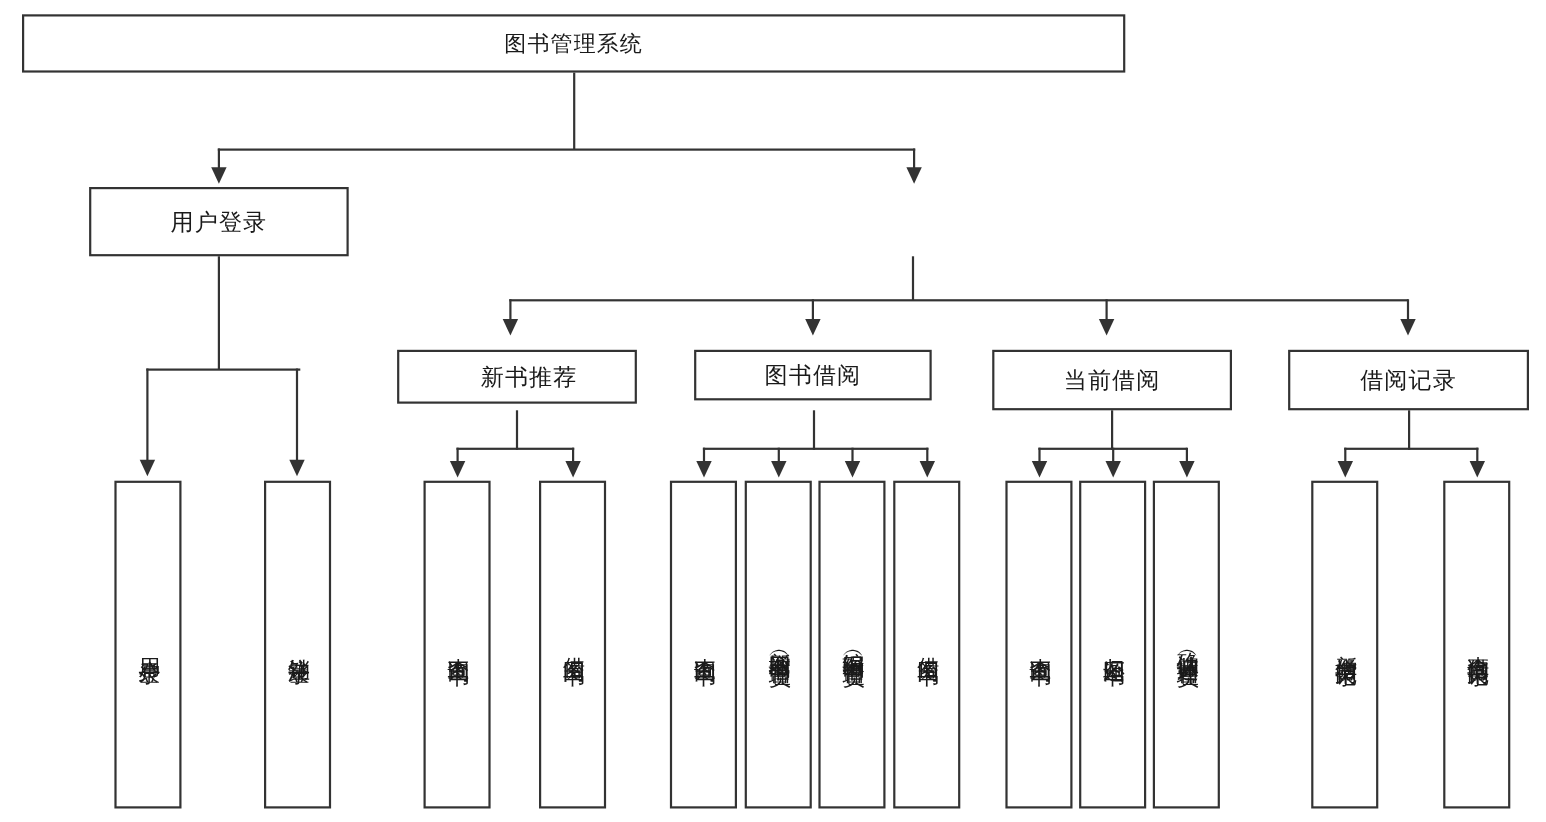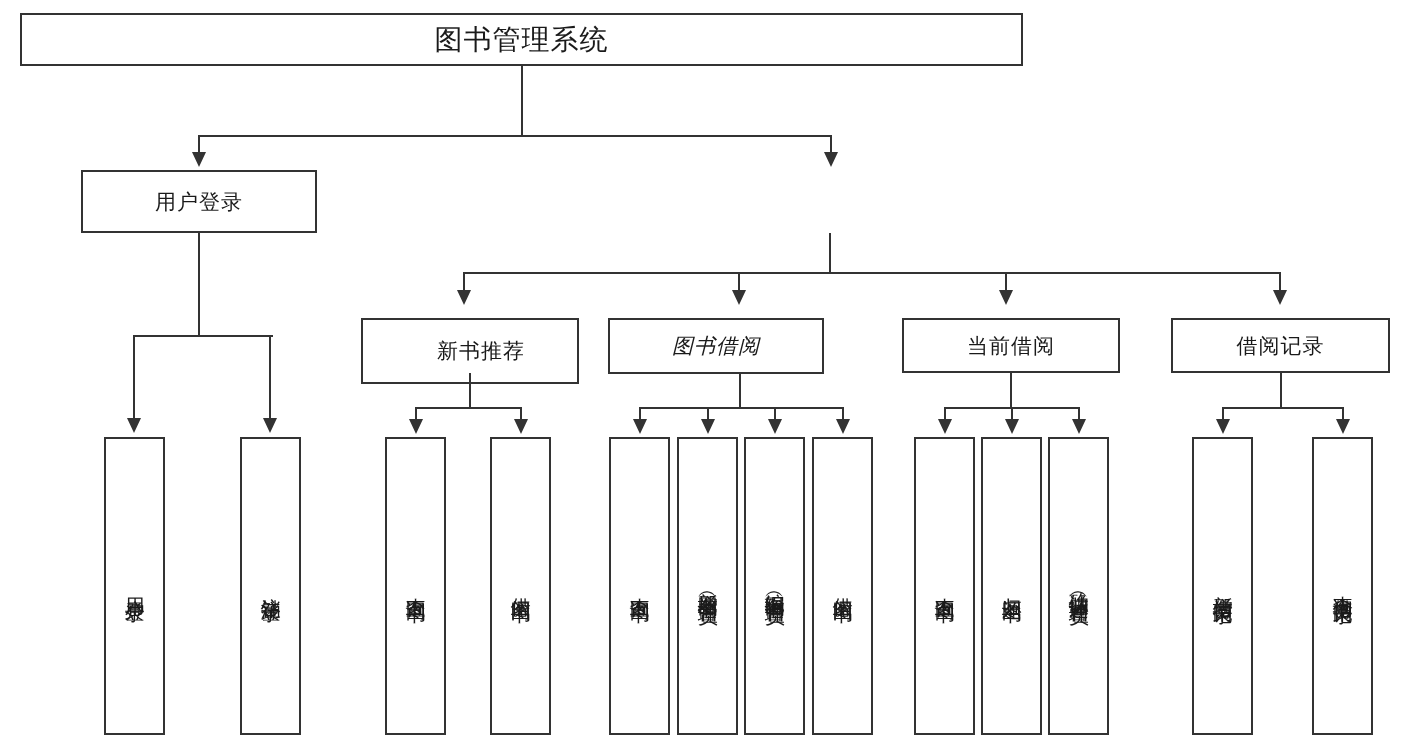--- a/index.html
+++ b/index.html
@@ -27,21 +27,21 @@
     display: flex;
     align-items: center;
     justify-content: center;
     color: #1a1a1a;
   }
   .node.h {
     font-size: 21px;
     letter-spacing: 1px;
   }
   .node.root {
-    font-size: 28px;
+    font-size: 20px;
     letter-spacing: 1px;
   }
   .node.v {
     writing-mode: vertical-rl;
     text-orientation: upright;
     font-size: 20px;
     line-height: 1.18;
     letter-spacing: 2px;
     padding: 4px 0;
     text-align: center;
@@ -112,22 +112,22 @@
 
   <div class="ln vert" style="left:463px; top:272px; width:2px; height:20px;"></div>
   <div class="arrow" style="left:457px; top:290px;"></div>
   <div class="ln vert" style="left:738px; top:272px; width:2px; height:20px;"></div>
   <div class="arrow" style="left:732px; top:290px;"></div>
   <div class="ln vert" style="left:1005px; top:272px; width:2px; height:20px;"></div>
   <div class="arrow" style="left:999px; top:290px;"></div>
   <div class="ln vert" style="left:1279px; top:272px; width:2px; height:20px;"></div>
   <div class="arrow" style="left:1273px; top:290px;"></div>
 
-  <div class="node h" style="left:361px; top:318px; width:218px; height:66px;padding-left:22px;">新书推荐</div>
-  <div class="node h" style="left:608px; top:318px; width:216px; height:56px;font-style:italic;">图书借阅</div>
+  <div class="node h" style="left:361px; top:318px; width:218px; height:49px;padding-left:22px;">新书推荐</div>
+  <div class="node h" style="left:631px; top:318px; width:216px; height:46px;">图书借阅</div>
   <div class="node h" style="left:1171px; top:318px; width:219px; height:55px;">借阅记录</div>
   <div class="node h" style="left:902px; top:318px; width:218px; height:55px;">当前借阅</div>
 
   <div class="ln vert" style="left:469px; top:373px; width:2px; height:36px;"></div>
   <div class="ln horz" style="left:415px; top:407px; width:107px; height:2px;"></div>
   <div class="ln vert" style="left:415px; top:407px; width:2px; height:14px;"></div>
   <div class="arrow" style="left:409px; top:419px;"></div>
   <div class="ln vert" style="left:520px; top:407px; width:2px; height:14px;"></div>
   <div class="arrow" style="left:514px; top:419px;"></div>
 

